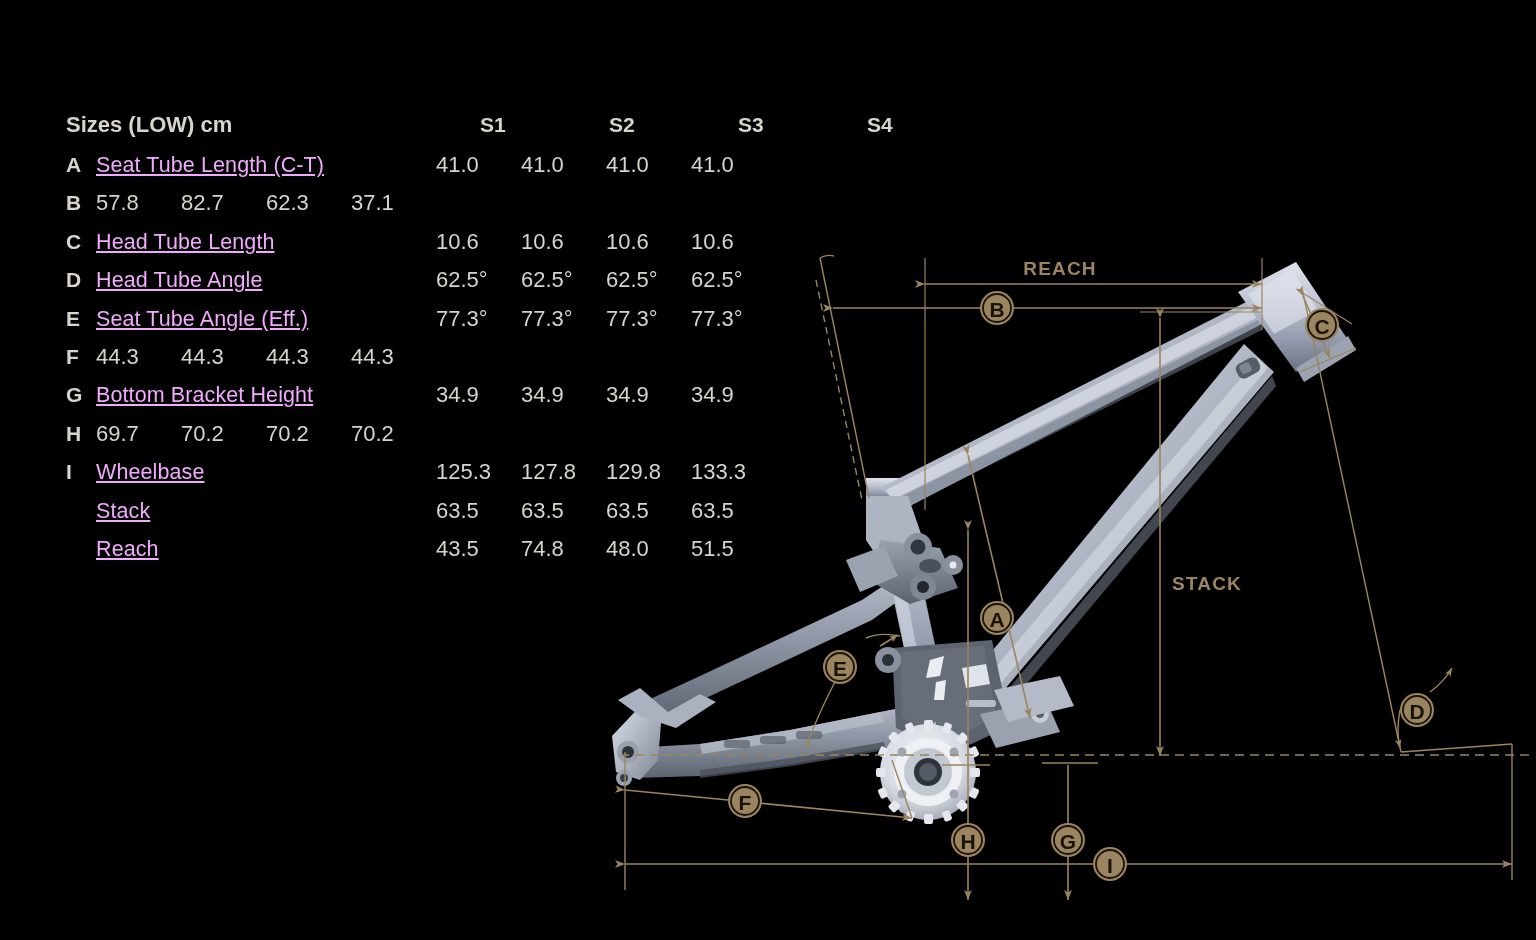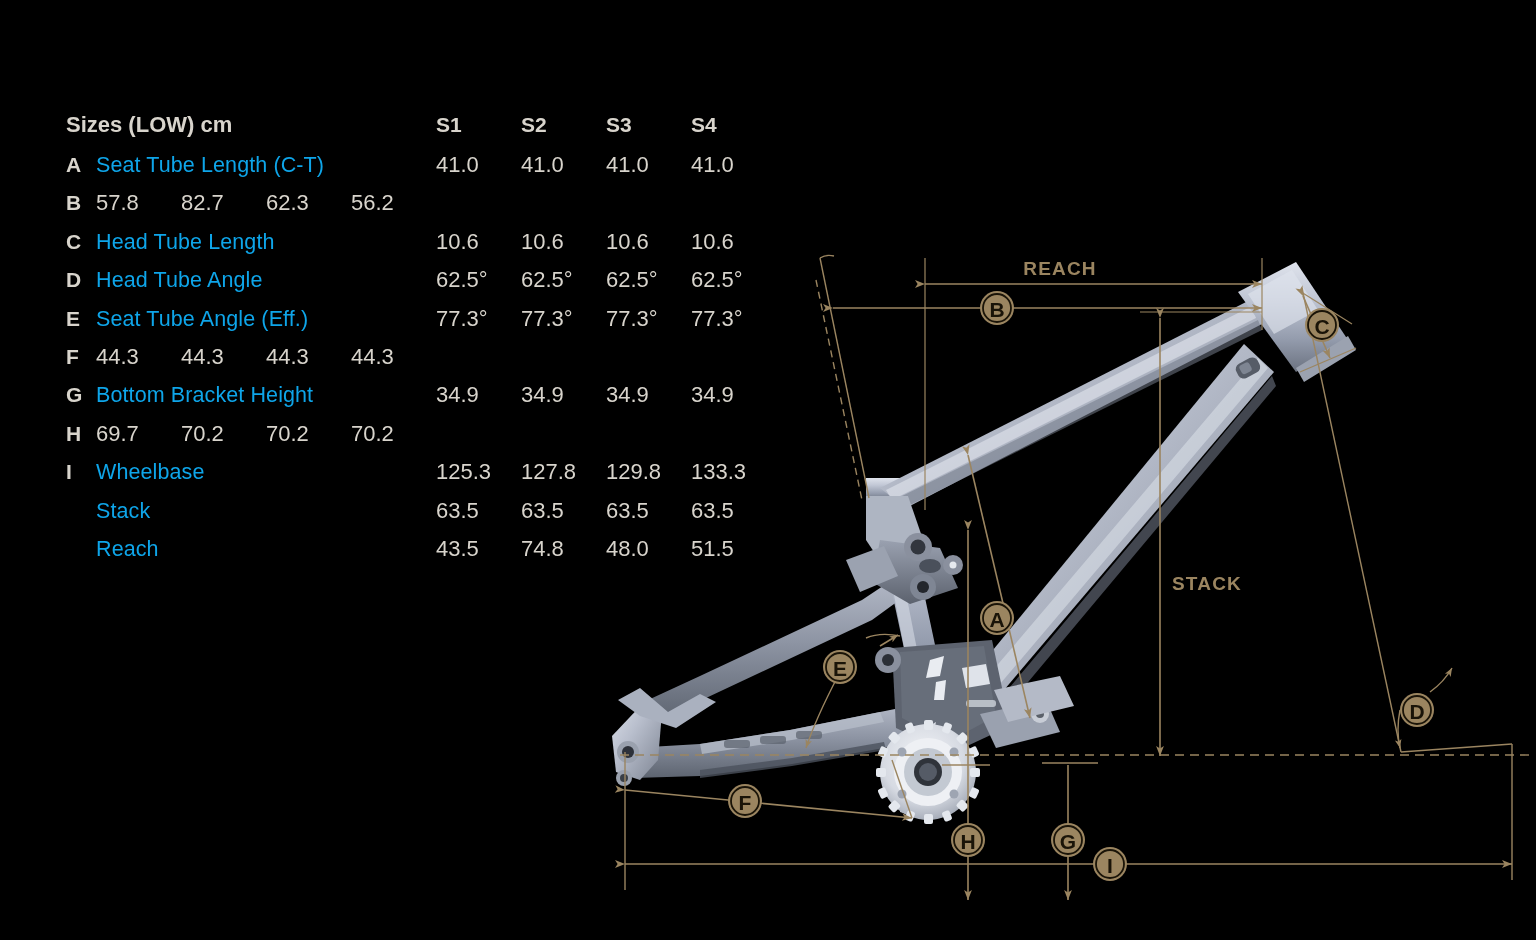--- a/index.html
+++ b/index.html
@@ -31,37 +31,39 @@
     top: 112px;
     width: 700px;
   }
   .geo-row {
     display: flex;
     align-items: baseline;
     height: 38.4px;
   }
   .geo-row.header {
     height: 40px;
+    gap: 44px;
   }
   .cell-letter {
     width: 30px;
     flex: 0 0 30px;
     font-size: 21px;
     font-weight: bold;
     color: #d8d4cc;
     text-align: left;
     letter-spacing: 0.2px;
   }
   .cell-label {
     flex: 0 0 340px;
     width: 340px;
     font-size: 21.5px;
-    color: #0ea5e9;
+    color: #f0abfc;
     white-space: nowrap;
     letter-spacing: 0.1px;
+    text-decoration: underline;
   }
   .geo-row.header .cell-title {
     flex: 0 0 370px;
     width: 370px;
     font-size: 22px;
     font-weight: bold;
     color: #d8d4cc;
     white-space: nowrap;
   }
   .cell-val {
@@ -122,21 +124,21 @@
       <div class="cell-val">41.0</div>
       <div class="cell-val">41.0</div>
       <div class="cell-val">41.0</div>
     </div>
 
     <div class="geo-row">
       <div class="cell-letter">B</div>
       <div class="cell-val">57.8</div>
       <div class="cell-val">82.7</div>
       <div class="cell-val">62.3</div>
-      <div class="cell-val">56.2</div>
+      <div class="cell-val">37.1</div>
     </div>
 
     <div class="geo-row">
       <div class="cell-letter">C</div>
       <div class="cell-label">Head Tube Length</div>
       <div class="cell-val">10.6</div>
       <div class="cell-val">10.6</div>
       <div class="cell-val">10.6</div>
       <div class="cell-val">10.6</div>
     </div>

